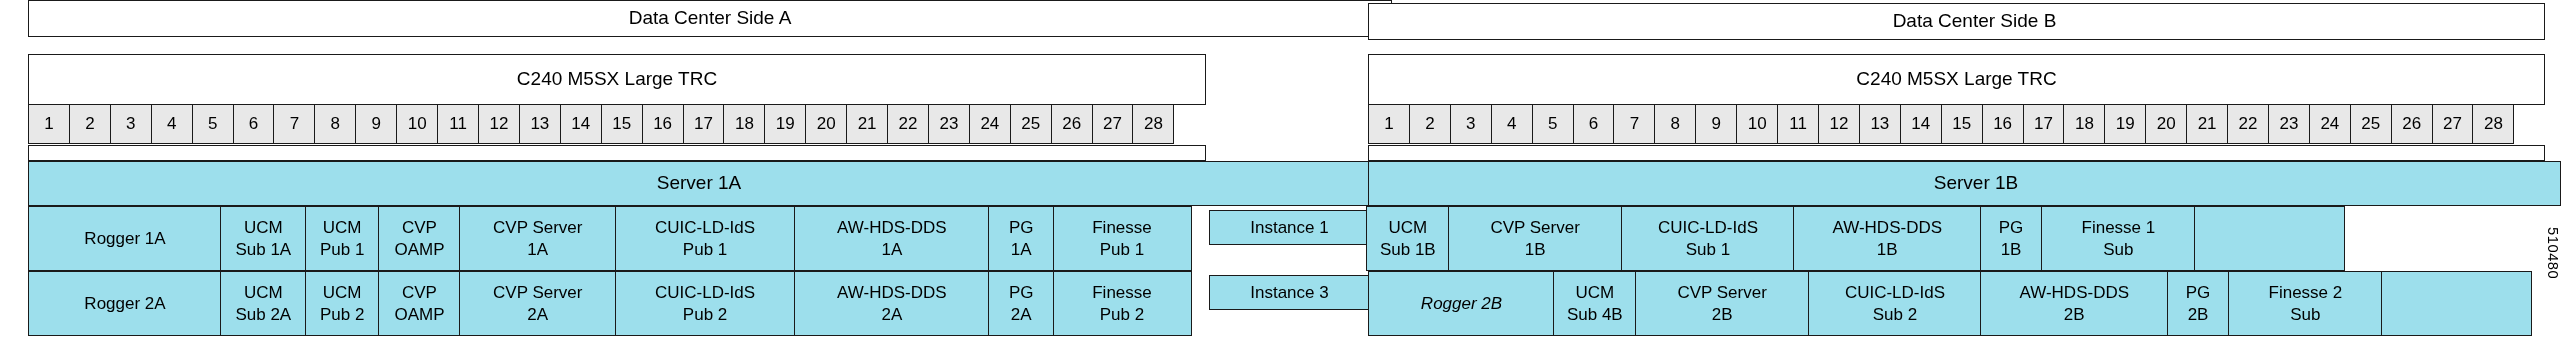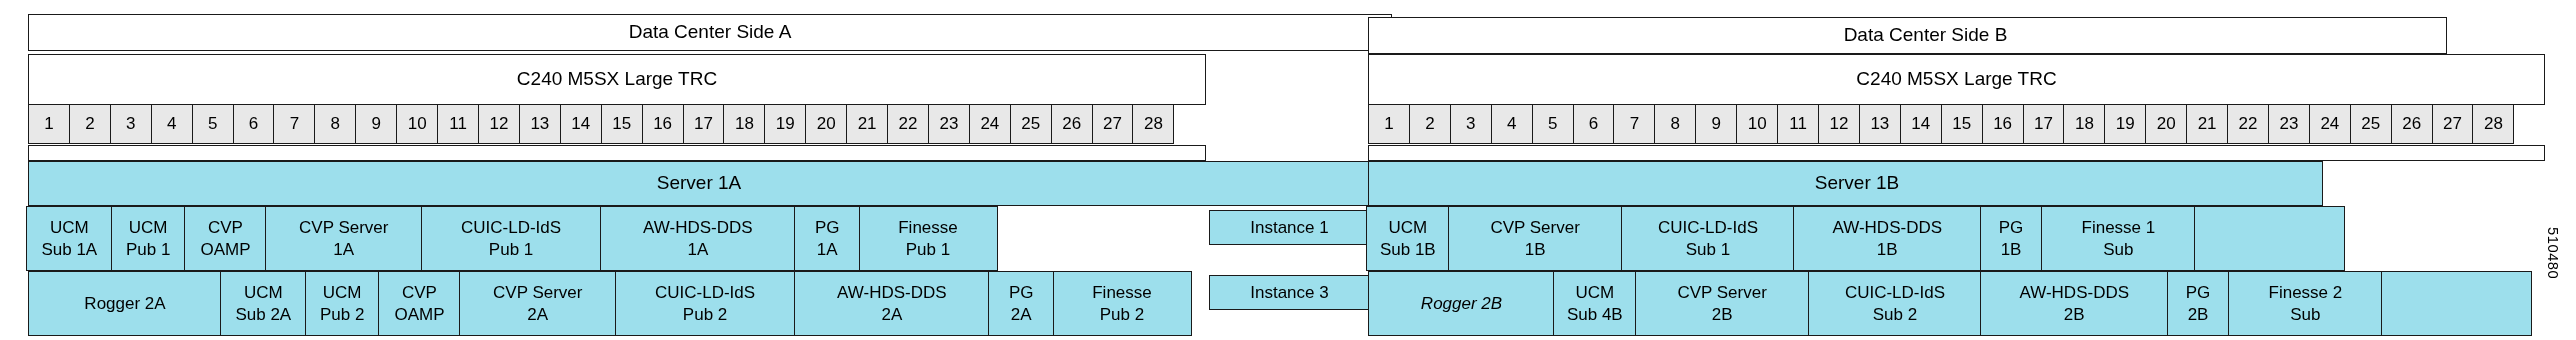--- a/index.html
+++ b/index.html
@@ -72,21 +72,21 @@
     white-space:nowrap;
     letter-spacing:0.6px;
   }
 </style>
 </head>
 <body>
 
 <div class="canvas">
 
   <div class="panel" id="panelA">
-      <div class="bx hdr" style="position:absolute;left:28px;top:14px;width:1364px;height:37px;">Data Center Side A</div>
+      <div class="bx hdr" style="position:absolute;left:28px;top:0;width:1364px;height:37px;">Data Center Side A</div>
       <div class="bx hdr" style="position:absolute;left:28px;top:54px;width:1178px;height:51px;">C240 M5SX Large TRC</div>
       <div class="ru-strip" style="left:28px;top:104px;width:1178px;height:40px;">
         <div class="ru" style="width:42px;margin-left:0px;">1</div>
         <div class="ru" style="width:42px;margin-left:-1.1px;">2</div>
         <div class="ru" style="width:42px;margin-left:-1.1px;">3</div>
         <div class="ru" style="width:42px;margin-left:-1.1px;">4</div>
         <div class="ru" style="width:42px;margin-left:-1.1px;">5</div>
         <div class="ru" style="width:42px;margin-left:-1.1px;">6</div>
         <div class="ru" style="width:42px;margin-left:-1.1px;">7</div>
         <div class="ru" style="width:42px;margin-left:-1.1px;">8</div>
@@ -107,20 +107,23 @@
         <div class="ru" style="width:42px;margin-left:-1.1px;">23</div>
         <div class="ru" style="width:42px;margin-left:-1.1px;">24</div>
         <div class="ru" style="width:42px;margin-left:-1.1px;">25</div>
         <div class="ru" style="width:42px;margin-left:-1.1px;">26</div>
         <div class="ru" style="width:42px;margin-left:-1.1px;">27</div>
         <div class="ru" style="width:42px;margin-left:-1.1px;">28</div>
       </div>
       <div class="bx" style="position:absolute;left:28px;top:145px;width:1178px;height:15.7px;"></div>
       <div class="bx blue hdr" style="position:absolute;left:28px;top:161px;width:1342px;height:45px;">Server 1A</div>
       <div class="comp-row" style="left:28px;top:206px;width:1178px;height:65px;">
+        <div class="comp" style="width:194px;margin-left:0px;">
+          <span>Rogger 1A</span>
+        </div>
         <div class="comp" style="width:86px;margin-left:-1.7px;">
           <span>UCM</span>
           <span class="l2">Sub 1A</span>
         </div>
         <div class="comp" style="width:75px;margin-left:-1.7px;">
           <span>UCM</span>
           <span class="l2">Pub 1</span>
         </div>
         <div class="comp" style="width:83px;margin-left:-1.7px;">
           <span>CVP</span>
@@ -185,21 +188,21 @@
         </div>
       </div>
     </div>
 
   <div id="instances">
       <div class="inst" style="left:1209px;top:210px;width:161px;height:35px;">Instance 1</div>
       <div class="inst" style="left:1209px;top:275px;width:161px;height:35px;">Instance 3</div>
     </div>
 
   <div class="panel" id="panelB">
-      <div class="bx hdr" style="position:absolute;left:1368px;top:17px;width:1079px;height:37px;padding-left:36px;">Data Center Side B</div>
+      <div class="bx hdr" style="position:absolute;left:1368px;top:3px;width:1177px;height:37px;padding-left:36px;">Data Center Side B</div>
       <div class="bx hdr" style="position:absolute;left:1368px;top:54px;width:1177px;height:51px;">C240 M5SX Large TRC</div>
       <div class="ru-strip" style="left:1368px;top:104px;width:1177px;height:40px;">
         <div class="ru" style="width:42px;margin-left:0px;">1</div>
         <div class="ru" style="width:42px;margin-left:-1.1px;">2</div>
         <div class="ru" style="width:42px;margin-left:-1.1px;">3</div>
         <div class="ru" style="width:42px;margin-left:-1.1px;">4</div>
         <div class="ru" style="width:42px;margin-left:-1.1px;">5</div>
         <div class="ru" style="width:42px;margin-left:-1.1px;">6</div>
         <div class="ru" style="width:42px;margin-left:-1.1px;">7</div>
         <div class="ru" style="width:42px;margin-left:-1.1px;">8</div>
@@ -218,21 +221,21 @@
         <div class="ru" style="width:42px;margin-left:-1.1px;">21</div>
         <div class="ru" style="width:42px;margin-left:-1.1px;">22</div>
         <div class="ru" style="width:42px;margin-left:-1.1px;">23</div>
         <div class="ru" style="width:42px;margin-left:-1.1px;">24</div>
         <div class="ru" style="width:42px;margin-left:-1.1px;">25</div>
         <div class="ru" style="width:42px;margin-left:-1.1px;">26</div>
         <div class="ru" style="width:42px;margin-left:-1.1px;">27</div>
         <div class="ru" style="width:42px;margin-left:-1.1px;">28</div>
       </div>
       <div class="bx" style="position:absolute;left:1368px;top:145px;width:1177px;height:15.7px;"></div>
-      <div class="bx blue hdr" style="position:absolute;left:1368px;top:161px;width:955px;height:45px;padding-left:23px;">Server 1B</div>
+      <div class="bx blue hdr" style="position:absolute;left:1368px;top:161px;width:1193px;height:45px;padding-left:23px;">Server 1B</div>
       <div class="comp-row" style="left:1368px;top:206px;width:1177px;height:65px;">
         <div class="comp" style="width:83px;margin-left:-1.7px;">
           <span>UCM</span>
           <span class="l2">Sub 1B</span>
         </div>
         <div class="comp" style="width:175px;margin-left:-1.7px;">
           <span>CVP Server</span>
           <span class="l2">1B</span>
         </div>
         <div class="comp" style="width:174px;margin-left:-1.7px;">

